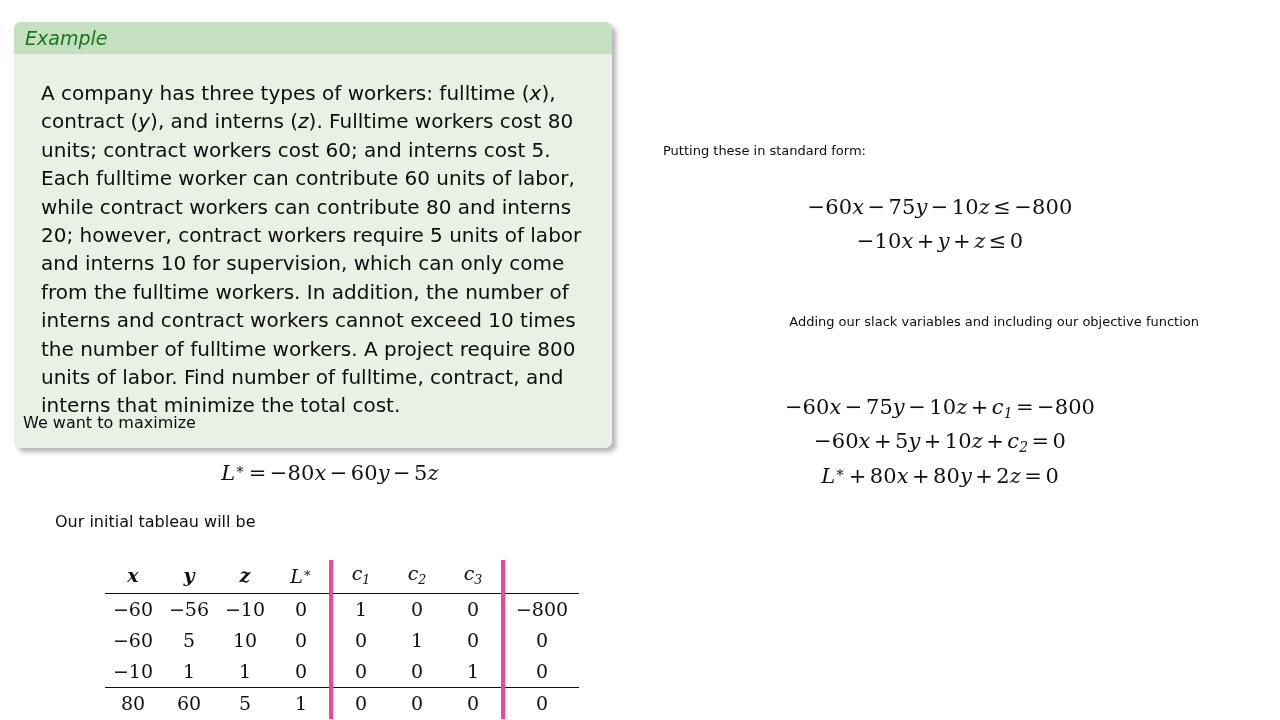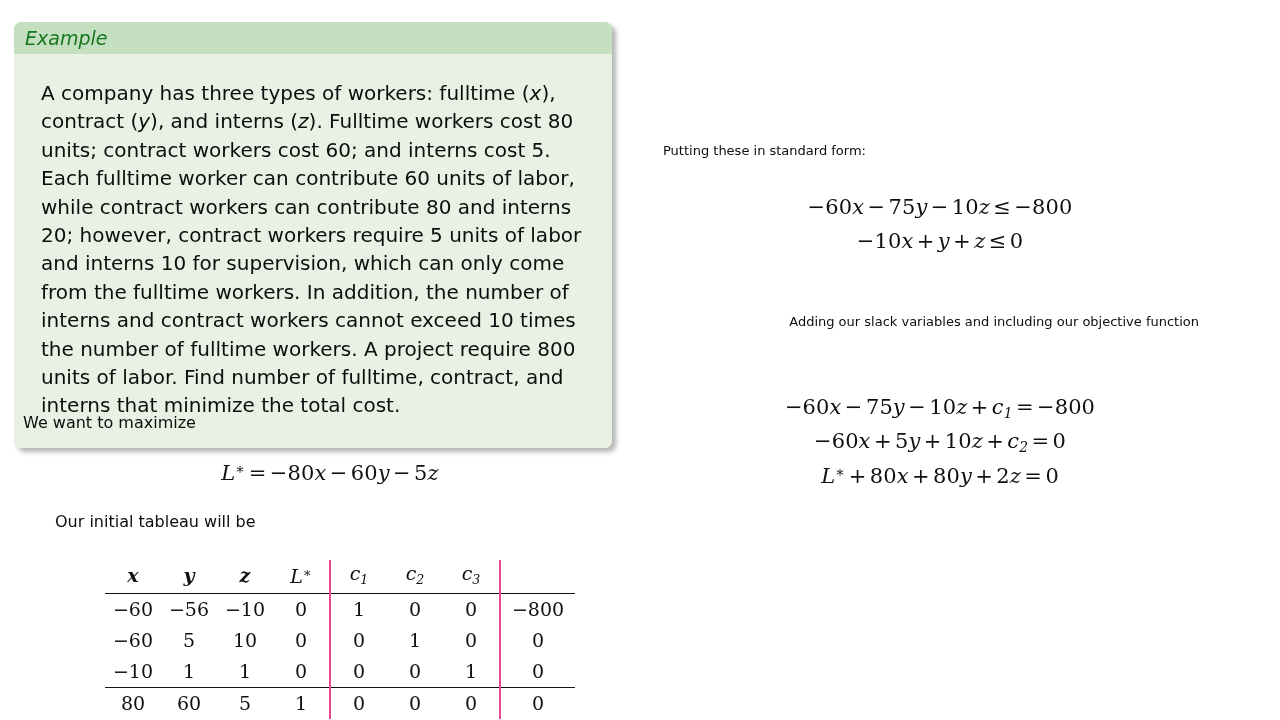--- a/index.html
+++ b/index.html
@@ -103,21 +103,21 @@
     padding: 2px 0 2px 0;
     text-align: center;
     font-weight: normal;
     width: 56px;
     height: 27px;
     line-height: 1.0;
   }
   #tableau th { font-style: italic; }
   #tableau th.bold-head { font-weight: bold; }
   
-  #tableau .sep-left  { border-left: 2px solid #ec4899; }
+  #tableau .sep-left  { border-left: 4px solid #ec4899; }
   #tableau tr.head-row th { padding-bottom: 4px; }
   #tableau tr.head-row { border-bottom: 1px solid #111; }
   #tableau tr.obj-row  { border-top: 1px solid #111; }
   #tableau td.rhs, #tableau th.rhs { width: 74px; }
 
   
   #right-column {
     position: absolute;
     left: 640px; top: 0;
     width: 640px; height: 720px;

